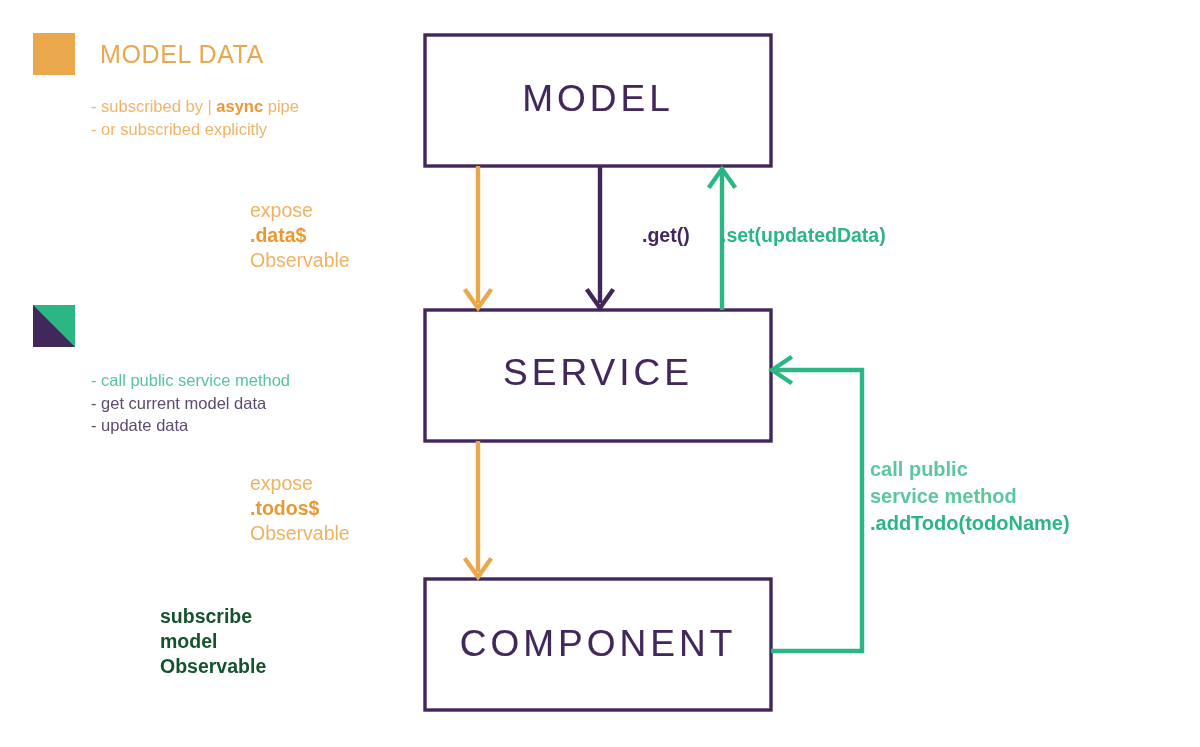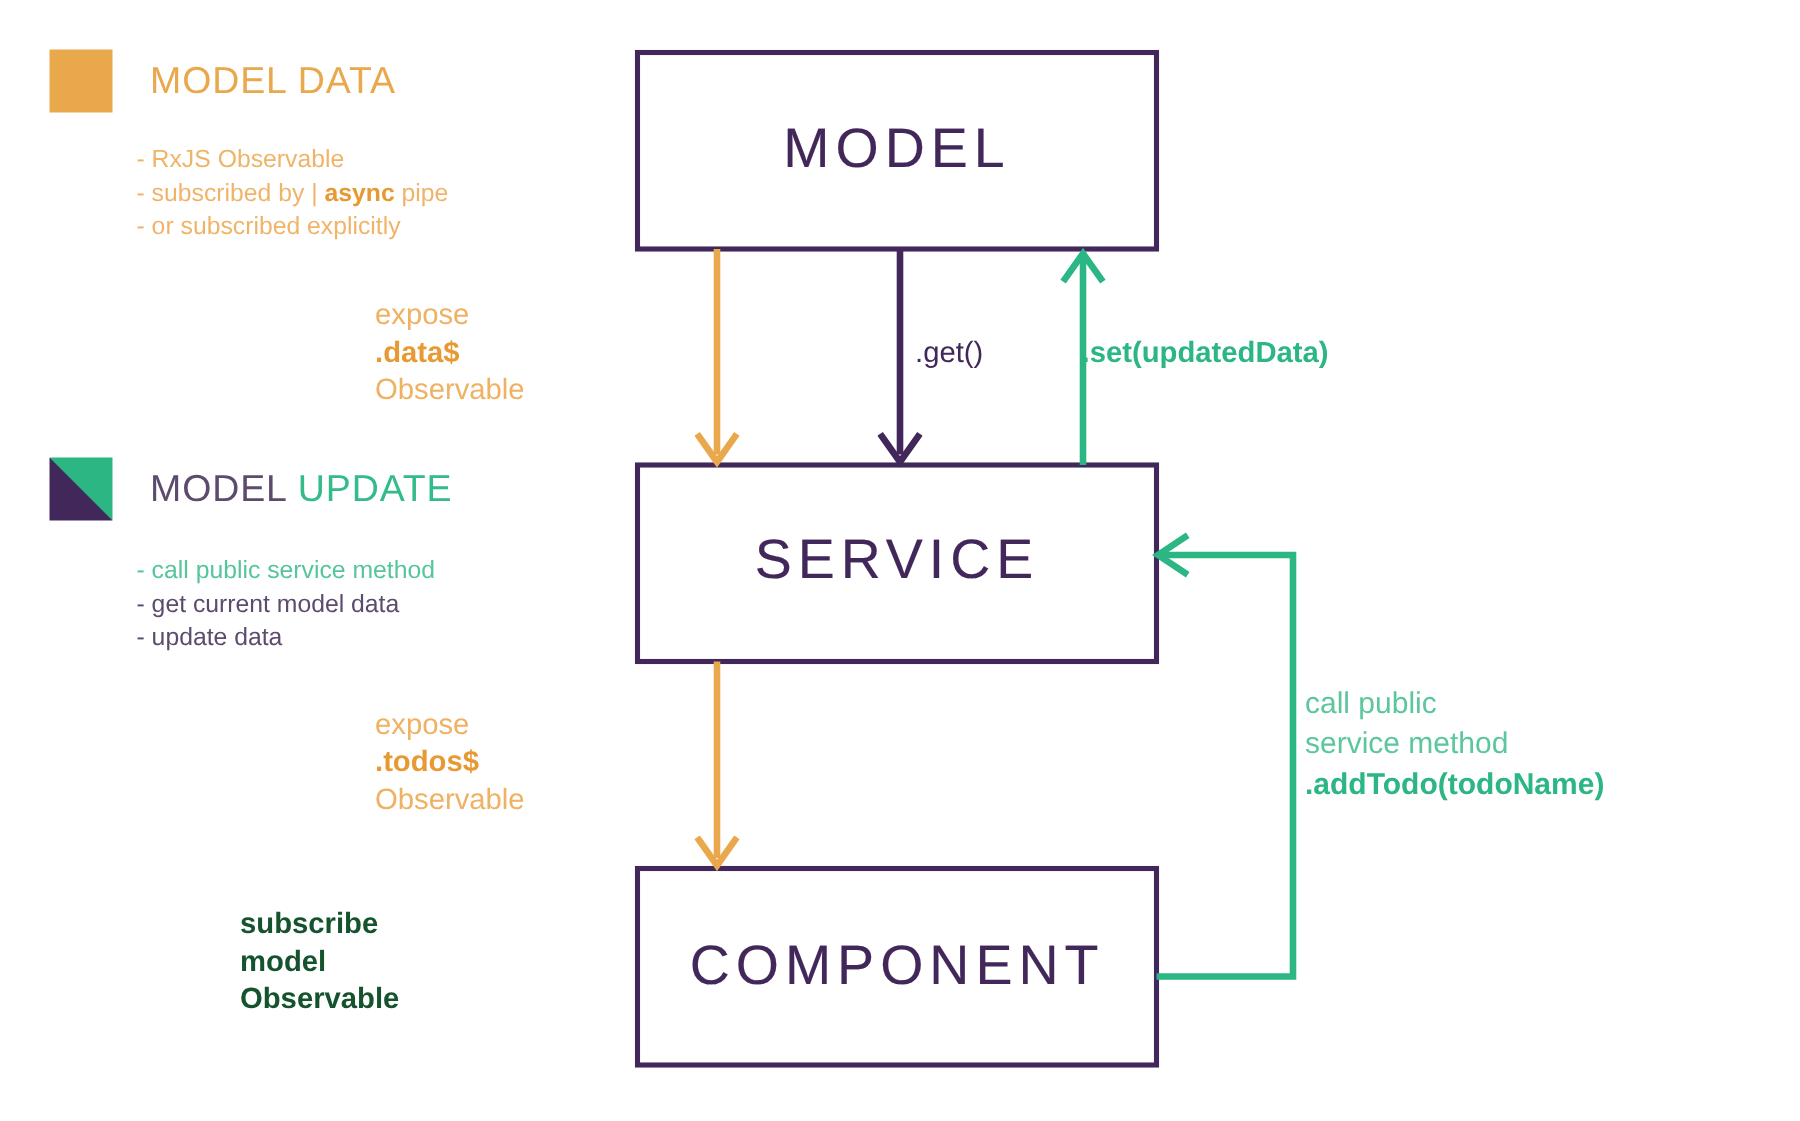--- a/index.html
+++ b/index.html
@@ -105,23 +105,23 @@
     font-size: 19.5px;
   }
   .edge-label .ln { display: block; }
 
   
   .lbl-right { }
   .lbl-left  { text-align: left; }
 
   .or-soft { color: #efb263; font-weight: 400; }
   .or-bold { color: #e79a33; font-weight: 700; }
-  .gr-soft { color: #5cc79d; font-weight: 400; }
+  .gr-soft { color: #5cc79d; font-weight: 700; }
   .gr-bold { color: #2bb684; font-weight: 700; }
-  .pu-bold { color: #42275a; font-weight: 400; }
+  .pu-bold { color: #42275a; font-weight: 700; margin-left: 32px; }
 
   #edge-expose-data   { left: 250px; top: 198px; width: 220px; }
   #edge-get           { left: 610px; top: 223px; }
   #edge-set           { left: 721px; top: 223px; }
   #edge-expose-todos  { left: 250px; top: 471px; width: 220px; }
   #edge-subscribe     { left: 160px; top: 604px; width: 250px; }
   #edge-call-public   { left: 870px; top: 456px; }
 
   #edge-subscribe .ln { font-weight: 700; color: #14532d; font-size: 19.5px; }
   #edge-call-public   { line-height: 27px; font-size: 20px; }
@@ -202,32 +202,28 @@
   </div>
 
   <div class="legend" id="legend-model-data">
     <div class="legend-head">
       <div class="swatch swatch-solid"></div>
       <div class="legend-title">
         <span class="t-orange">MODEL DATA</span>
       </div>
     </div>
     <ul class="legend-list">
-      <li class="li-orange">- RxJS Observable</li>
       <li class="li-orange"><span>- subscribed by | </span><b>async</b><span> pipe</span></li>
       <li class="li-orange">- or subscribed explicitly</li>
     </ul>
   </div>
 
   <div class="legend" id="legend-model-update">
     <div class="legend-head">
       <div class="swatch swatch-split"></div>
-      <div class="legend-title">
-        <span class="t-purple">MODEL</span><span class="t-green"> UPDATE</span>
-      </div>
     </div>
     <ul class="legend-list">
       <li class="li-green">- call public service method</li>
       <li class="li-purple">- get current model data</li>
       <li class="li-purple">- update data</li>
     </ul>
   </div>
 
 </div>
 

